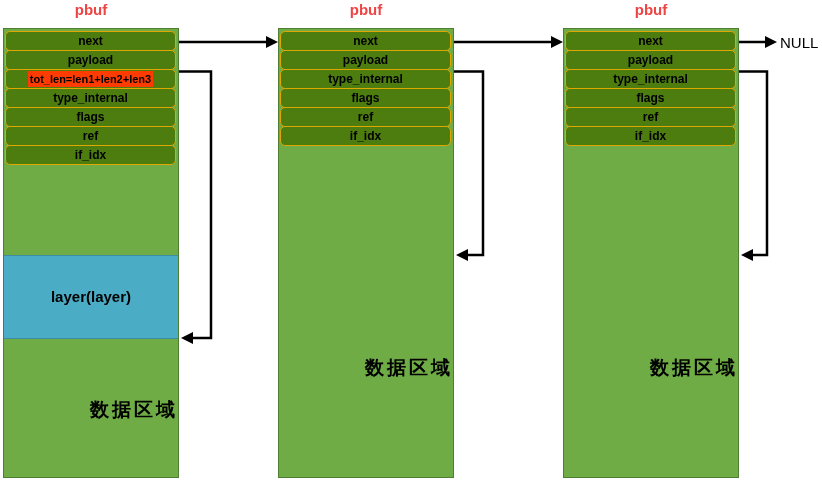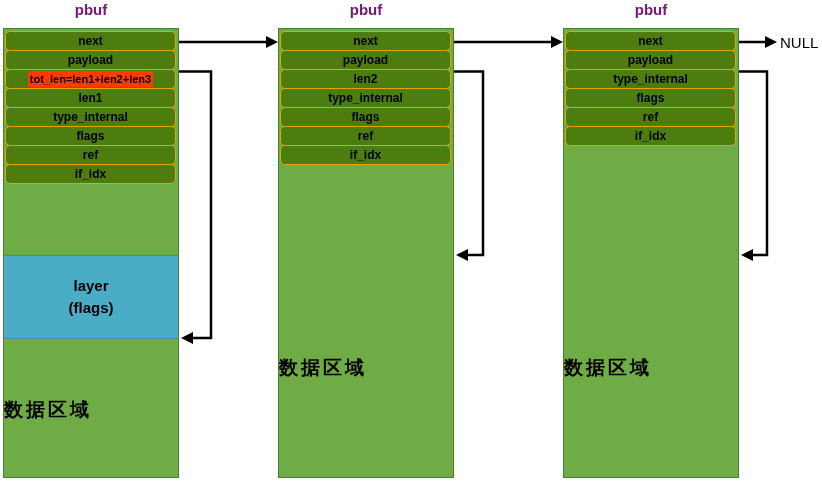--- a/index.html
+++ b/index.html
@@ -3,47 +3,47 @@
 <meta charset="utf-8">
 <style>
   html,body{margin:0;padding:0;background:#ffffff;}
   .canvas{
     position:relative;width:822px;height:486px;background:#ffffff;
     font-family:"Liberation Sans",sans-serif;overflow:hidden;
   }
   .arrows{position:absolute;left:0;top:0;pointer-events:none;}
   .pbuf-title{
     position:absolute;top:1px;width:176px;text-align:center;
-    font-size:15px;font-weight:bold;color:#701a75;
+    font-size:15px;font-weight:bold;color:#ef4444;
   }
   .pbuf-col{
     position:absolute;top:28px;width:176px;height:450px;
     background:#6FAC46;border:1.5px solid #4E7E32;box-sizing:border-box;
   }
   .rows{position:absolute;left:1px;top:2px;width:171px;}
   .field-row{
     height:20px;box-sizing:border-box;margin-top:-1px;
     background:#4d7c0f;border:1px solid #DFA700;border-radius:5px;
     display:flex;align-items:center;justify-content:center;
     font-size:12px;font-weight:bold;color:#000;
   }
   .field-row:first-child{margin-top:0;}
   .hl{
     background:#FF3B00;font-size:11px;font-weight:bold;
     padding:2px 2px;white-space:nowrap;
   }
   .layer-block{
     position:absolute;left:0;top:226px;width:100%;height:84px;
     background:#4BACC6;border-top:1px solid #3D8EA5;border-bottom:1px solid #3D8EA5;
-    box-sizing:border-box;display:flex;flex-direction:column;
+    box-sizing:border-box;display:flex;flex-direction:row;
     align-items:center;justify-content:center;
     font-size:15px;font-weight:bold;color:#000;line-height:1.45;
   }
   .data-label{
-    position:absolute;left:0;width:100%;text-align:left;
+    position:absolute;left:0;width:100%;text-align:right;
     font-size:19px;font-weight:bold;color:#000;letter-spacing:3px;
   }
   .data-label.with-layer{top:368px;}
   .data-label.no-layer{top:326px;}
   .null-label{
     position:absolute;left:780px;top:34px;
     font-size:15px;font-weight:normal;color:#000;
   }
 </style>
 </head>
@@ -79,52 +79,46 @@
       <div class="field-row">
           <span>next</span>
         </div>
       <div class="field-row">
           <span>payload</span>
         </div>
       <div class="field-row">
           <span class="hl">tot_len=len1+len2+len3</span>
         </div>
       <div class="field-row">
-          <span>len1</span>
-        </div>
-      <div class="field-row">
           <span>type_internal</span>
         </div>
       <div class="field-row">
           <span>flags</span>
         </div>
       <div class="field-row">
           <span>ref</span>
         </div>
       <div class="field-row">
           <span>if_idx</span>
         </div>
     </div>
     <div class="layer-block">
       <div>layer</div>
-      <div>(flags)</div>
+      <div>(layer)</div>
     </div>
     <div class="data-label with-layer">数据区域</div>
   </div>
 
   <div class="pbuf-col" style="left:278px">
     <div class="rows">
       <div class="field-row">
           <span>next</span>
         </div>
       <div class="field-row">
           <span>payload</span>
-        </div>
-      <div class="field-row">
-          <span>len2</span>
         </div>
       <div class="field-row">
           <span>type_internal</span>
         </div>
       <div class="field-row">
           <span>flags</span>
         </div>
       <div class="field-row">
           <span>ref</span>
         </div>

